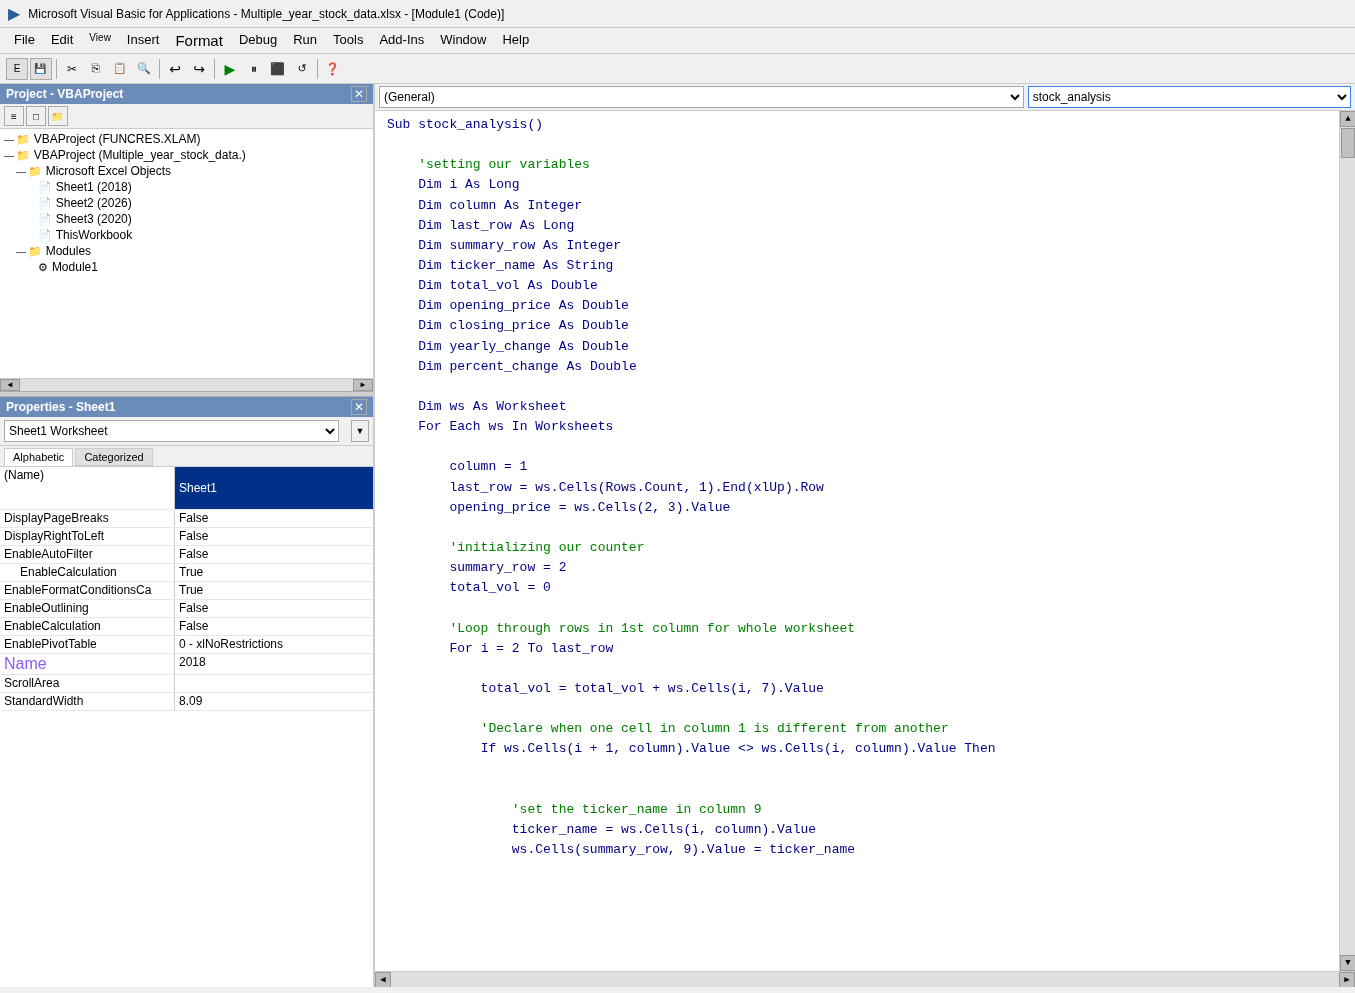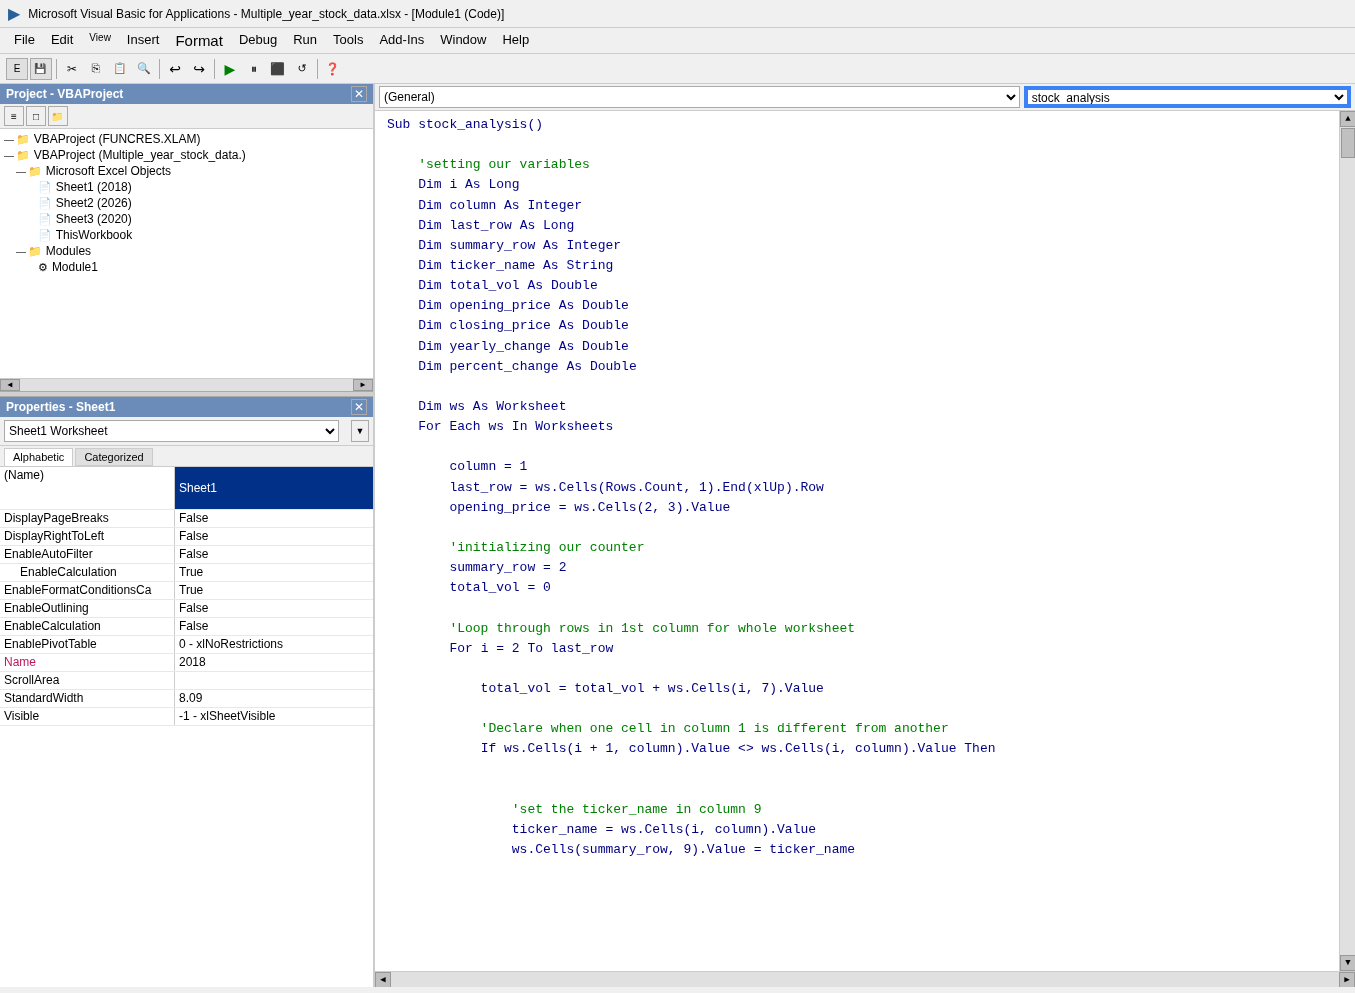--- a/index.html
+++ b/index.html
@@ -359,47 +359,43 @@
           </div>
           <div style="display: flex; border-bottom: 1px solid rgb(232, 232, 232); min-height: 18px;">
             <div style="width: 175px; min-width: 175px; padding: 1px 4px; border-right: 1px solid rgb(204, 204, 204); color: rgb(0, 0, 0); font-size: 12px;">EnableCalculation</div>
             <div style="flex: 1 1 0%; padding: 1px 4px; font-size: 12px;">False</div>
           </div>
           <div style="display: flex; border-bottom: 1px solid rgb(232, 232, 232); min-height: 18px;">
             <div style="width: 175px; min-width: 175px; padding: 1px 4px; border-right: 1px solid rgb(204, 204, 204); color: rgb(0, 0, 0); font-size: 12px;">EnablePivotTable</div>
             <div style="flex: 1 1 0%; padding: 1px 4px; font-size: 12px;">0 - xlNoRestrictions</div>
           </div>
           <div style="display: flex; border-bottom: 1px solid rgb(232, 232, 232); min-height: 18px;">
-            <div style="width: 175px; min-width: 175px; padding: 1px 4px; border-right: 1px solid rgb(204, 204, 204); color: #be185d; font-size: 12px;">Name</div>
+            <div style="width: 175px; min-width: 175px; padding: 1px 4px; border-right: 1px solid rgb(204, 204, 204); color: #8b5cf6; font-size: 16px;">Name</div>
             <div style="flex: 1 1 0%; padding: 1px 4px; font-size: 12px;">2018</div>
           </div>
           <div style="display: flex; border-bottom: 1px solid rgb(232, 232, 232); min-height: 18px;">
             <div style="width: 175px; min-width: 175px; padding: 1px 4px; border-right: 1px solid rgb(204, 204, 204); color: rgb(0, 0, 0); font-size: 12px;">ScrollArea</div>
             <div style="flex: 1 1 0%; padding: 1px 4px; font-size: 12px;"></div>
           </div>
           <div style="display: flex; border-bottom: 1px solid rgb(232, 232, 232); min-height: 18px;">
             <div style="width: 175px; min-width: 175px; padding: 1px 4px; border-right: 1px solid rgb(204, 204, 204); color: rgb(0, 0, 0); font-size: 12px;">StandardWidth</div>
             <div style="flex: 1 1 0%; padding: 1px 4px; font-size: 12px;">8.09</div>
-          </div>
-          <div style="display: flex; border-bottom: 1px solid rgb(232, 232, 232); min-height: 18px;">
-            <div style="width: 175px; min-width: 175px; padding: 1px 4px; border-right: 1px solid rgb(204, 204, 204); color: rgb(0, 0, 0); font-size: 12px;">Visible</div>
-            <div style="flex: 1 1 0%; padding: 1px 4px; font-size: 12px;">-1 - xlSheetVisible</div>
           </div>
         </div>
     </div>
 
   </div>
 
   <div id="code-panel" style="flex:1;display:flex;flex-direction:column;background:white;overflow:hidden;">
 
     <div id="code-header" style="display:flex;align-items:center;background:#f0f0f0;border-bottom:1px solid #ccc;padding:2px 4px;gap:4px;">
       <select id="general-select" style="flex:2;font-family:Arial,sans-serif;font-size:12px;border:1px solid #aaa;background:white;height:22px;">
         <option>(General)</option>
       </select>
-      <select id="proc-select" style="flex:1;font-family:Arial,sans-serif;font-size:12px;border:4px solid #3b82f6;background:white;height:22px;">
+      <select id="proc-select" style="flex:1;font-family:Arial,sans-serif;font-size:12px;border:1px solid #3b82f6;background:white;height:22px;">
         <option>stock_analysis</option>
       </select>
     </div>
 
     <div style="display:flex;flex:1;overflow:hidden;">
       <div id="code-editor" style="flex:1;overflow:auto;background:white;padding:4px 0 4px 12px;font-family:'Courier New',Courier,monospace;font-size:13px;line-height:1.55;white-space:pre;color:#000080;"><div style="color: rgb(0, 0, 128);"><span style="color:#00008B;">Sub</span> stock_analysis()</div><div style="line-height: 1.55;">&nbsp;</div><div style="color: rgb(0, 128, 0);">    'setting our variables</div><div style="color: rgb(0, 0, 128);">    <span style="color:#00008B;">Dim</span> i <span style="color:#00008B;">As</span> <span style="color:#00008B;">Long</span></div><div style="color: rgb(0, 0, 128);">    <span style="color:#00008B;">Dim</span> column <span style="color:#00008B;">As</span> <span style="color:#00008B;">Integer</span></div><div style="color: rgb(0, 0, 128);">    <span style="color:#00008B;">Dim</span> last_row <span style="color:#00008B;">As</span> <span style="color:#00008B;">Long</span></div><div style="color: rgb(0, 0, 128);">    <span style="color:#00008B;">Dim</span> summary_row <span style="color:#00008B;">As</span> <span style="color:#00008B;">Integer</span></div><div style="color: rgb(0, 0, 128);">    <span style="color:#00008B;">Dim</span> ticker_name <span style="color:#00008B;">As</span> <span style="color:#00008B;">String</span></div><div style="color: rgb(0, 0, 128);">    <span style="color:#00008B;">Dim</span> total_vol <span style="color:#00008B;">As</span> <span style="color:#00008B;">Double</span></div><div style="color: rgb(0, 0, 128);">    <span style="color:#00008B;">Dim</span> opening_price <span style="color:#00008B;">As</span> <span style="color:#00008B;">Double</span></div><div style="color: rgb(0, 0, 128);">    <span style="color:#00008B;">Dim</span> closing_price <span style="color:#00008B;">As</span> <span style="color:#00008B;">Double</span></div><div style="color: rgb(0, 0, 128);">    <span style="color:#00008B;">Dim</span> yearly_change <span style="color:#00008B;">As</span> <span style="color:#00008B;">Double</span></div><div style="color: rgb(0, 0, 128);">    <span style="color:#00008B;">Dim</span> percent_change <span style="color:#00008B;">As</span> <span style="color:#00008B;">Double</span></div><div style="line-height: 1.55;">&nbsp;</div><div style="color: rgb(0, 0, 128);">    <span style="color:#00008B;">Dim</span> ws <span style="color:#00008B;">As</span> <span style="color:#00008B;">Worksheet</span></div><div style="color: rgb(0, 0, 128);">    <span style="color:#00008B;">For Each</span> ws <span style="color:#00008B;">In</span> <span style="color:#00008B;">Worksheets</span></div><div style="line-height: 1.55;">&nbsp;</div><div style="color: rgb(0, 0, 128);">        column = 1</div><div style="color: rgb(0, 0, 128);">        last_row = ws.Cells(Rows.Count, 1).<span style="color:#00008B;">End</span>(xlUp).Row</div><div style="color: rgb(0, 0, 128);">        opening_price = ws.Cells(2, 3).Value</div><div style="line-height: 1.55;">&nbsp;</div><div style="color: rgb(0, 128, 0);">        'initializing our counter</div><div style="color: rgb(0, 0, 128);">        summary_row = 2</div><div style="color: rgb(0, 0, 128);">        total_vol = 0</div><div style="line-height: 1.55;">&nbsp;</div><div style="color: rgb(0, 128, 0);">        'Loop through rows in 1st column for whole worksheet</div><div style="color: rgb(0, 0, 128);">        <span style="color:#00008B;">For</span> i = 2 <span style="color:#00008B;">To</span> last_row</div><div style="line-height: 1.55;">&nbsp;</div><div style="color: rgb(0, 0, 128);">            total_vol = total_vol + ws.Cells(i, 7).Value</div><div style="line-height: 1.55;">&nbsp;</div><div style="color: rgb(0, 128, 0);">            'Declare when one cell in column 1 is different from another</div><div style="color: rgb(0, 0, 128);">            <span style="color:#00008B;">If</span> ws.Cells(i + 1, column).Value &lt;&gt; ws.Cells(i, column).Value <span style="color:#00008B;">Then</span></div><div style="line-height: 1.55;">&nbsp;</div><div style="line-height: 1.55;">&nbsp;</div><div style="color: rgb(0, 128, 0);">                'set the ticker_name in column 9</div><div style="color: rgb(0, 0, 128);">                ticker_name = ws.Cells(i, column).Value</div><div style="color: rgb(0, 0, 128);">                ws.Cells(summary_row, 9).Value = ticker_name</div></div>
       <div style="width:16px;background:#e0e0e0;display:flex;flex-direction:column;border-left:1px solid #ccc;">
         <div style="width:16px;height:16px;background:#c0c0c0;border:1px solid #999;display:flex;align-items:center;justify-content:center;font-size:9px;cursor:pointer;">▲</div>
         <div style="width:14px;height:30px;background:#c0c0c0;border:1px solid #999;margin:1px;cursor:pointer;"></div>
         <div style="flex:1;"></div>

